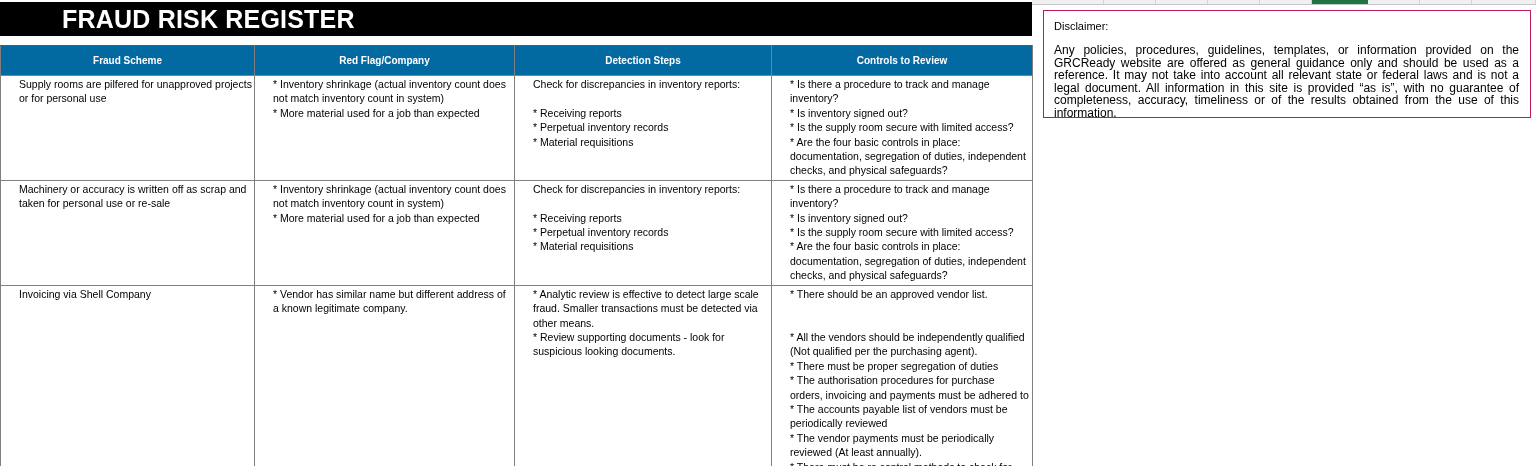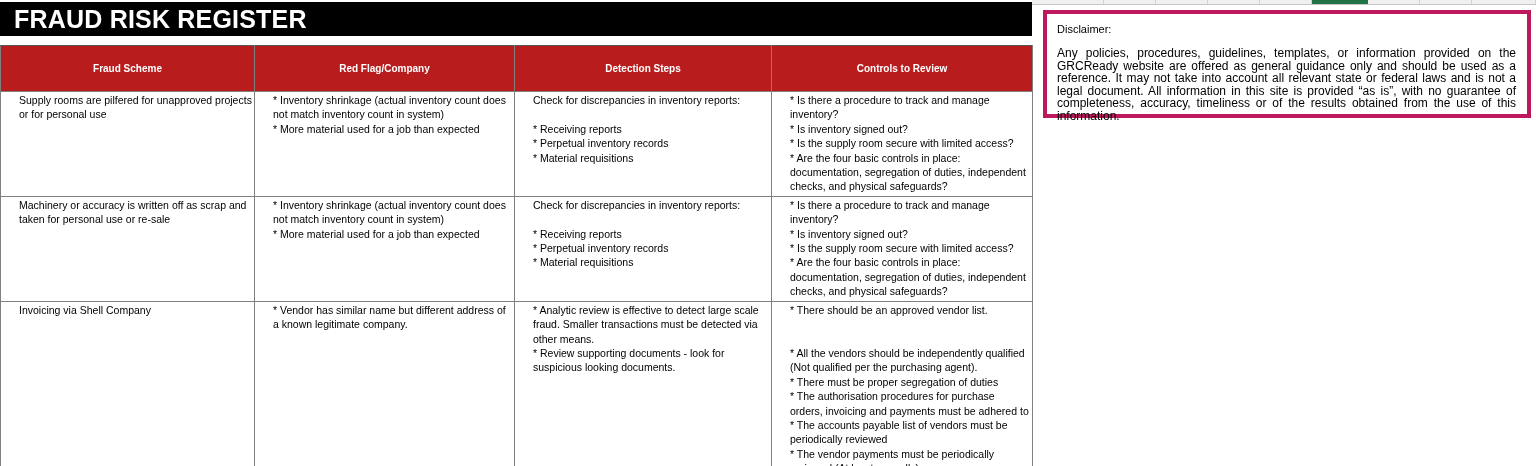--- a/index.html
+++ b/index.html
@@ -46,42 +46,43 @@
     align-items: center;
   }
   .title-text {
     color: #ffffff;
     font-size: 25px;
     font-weight: bold;
     letter-spacing: 0.2px;
     padding-left: 14px;
     line-height: 1;
     white-space: nowrap;
+    margin-left: 48px;
   }
 
   
   .register-table {
     position: absolute;
     top: 45px; left: 0;
     width: 1032px;
     border-collapse: collapse;
     table-layout: fixed;
   }
   .register-table col.c1 { width: 254px; }
   .register-table col.c2 { width: 260px; }
   .register-table col.c3 { width: 257px; }
   .register-table col.c4 { width: 261px; }
 
   .register-table th {
-    background: #b91c1c;
+    background: #0369a1;
     color: #ffffff;
     font-size: 10px;
     font-weight: bold;
     height: 15px;
-    padding: 16px;
+    padding: 8px;
     text-align: center;
     border: 1px solid #7f7f7f;
     border-top: 1px solid #595959;
     line-height: 13px;
     vertical-align: middle;
   }
   .register-table td {
     border: 1px solid #808080;
     vertical-align: top;
     padding: 1px 2px 2px 18px;
@@ -97,21 +98,21 @@
   tr.row-2 td { height: 97px; }
   tr.row-3 td { height: 212px; }
 
   
   .disclaimer-box {
     position: absolute;
     top: 10px; left: 1043px;
     width: 488px;
     height: 108px;
     background: #ffffff;
-    border: 4px solid #be185d;
+    border: 1px solid #be185d;
     padding: 9px 11px 9px 10px;
   }
   .disclaimer-title {
     font-size: 11px;
     color: #000000;
     margin: 0 0 11px 0;
     line-height: 13px;
   }
   .disclaimer-body {
     font-size: 12px;

